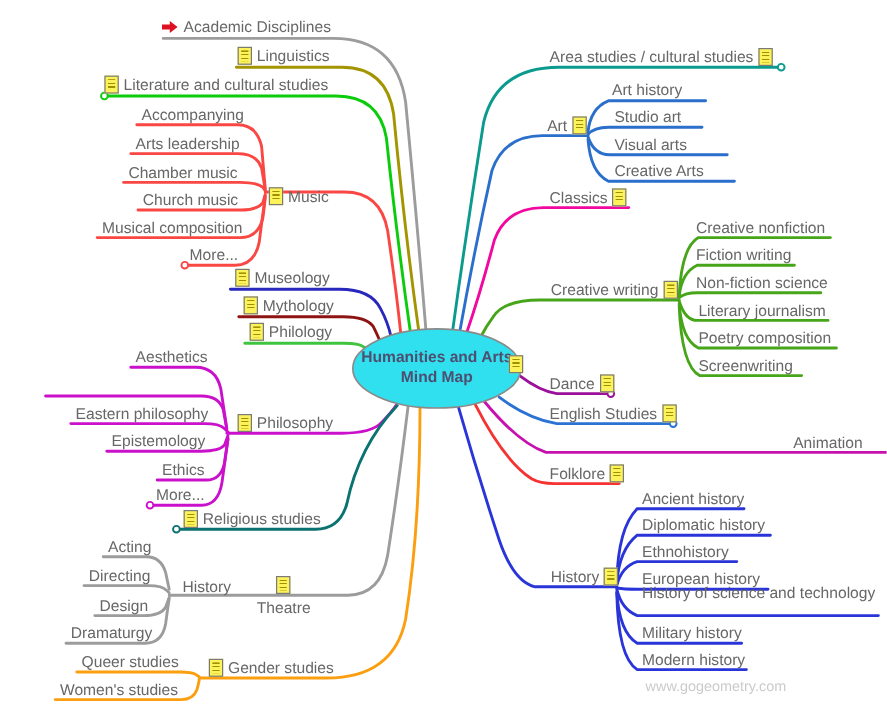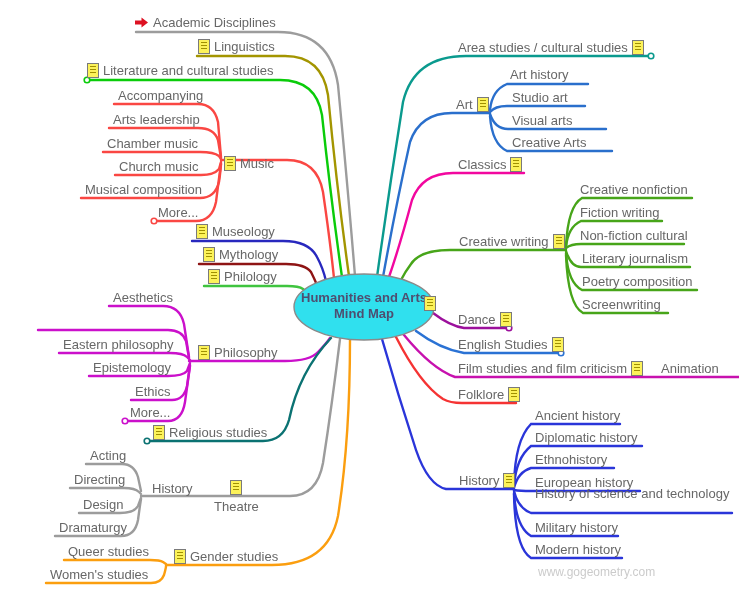--- a/index.html
+++ b/index.html
@@ -229,21 +229,21 @@
   <span>Classics</span>
   <span class="note-icon"></span>
 </div>
 <div class="lbl" style="left:580px;top:182px;">
       <span>Creative nonfiction</span>
     </div>
 <div class="lbl" style="left:580px;top:205px;">
       <span>Fiction writing</span>
     </div>
 <div class="lbl" style="left:580px;top:228px;">
-      <span>Non-fiction cultural</span>
+      <span>Non-fiction science</span>
     </div>
 <div class="lbl" style="left:582px;top:251px;">
       <span>Literary journalism</span>
     </div>
 <div class="lbl" style="left:582px;top:274px;">
       <span>Poetry composition</span>
     </div>
 <div class="lbl" style="left:582px;top:297px;">
       <span>Screenwriting</span>
     </div>
@@ -252,24 +252,20 @@
   <span class="note-icon"></span>
 </div>
 <div class="lbl" style="left:458px;top:312px;">
   <span>Dance</span>
   <span class="note-icon"></span>
 </div>
 <div class="lbl" style="left:458px;top:337px;">
   <span>English Studies</span>
   <span class="note-icon"></span>
 </div>
-<div class="lbl" style="left:458px;top:361px;">
-  <span>Film studies and film criticism</span>
-  <span class="note-icon"></span>
-</div>
 <div class="lbl" style="left:661px;top:361px;">
       <span>Animation</span>
     </div>
 <div class="lbl" style="left:458px;top:387px;">
   <span>Folklore</span>
   <span class="note-icon"></span>
 </div>
 <div class="lbl" style="left:535px;top:408px;">
       <span>Ancient history</span>
     </div>

